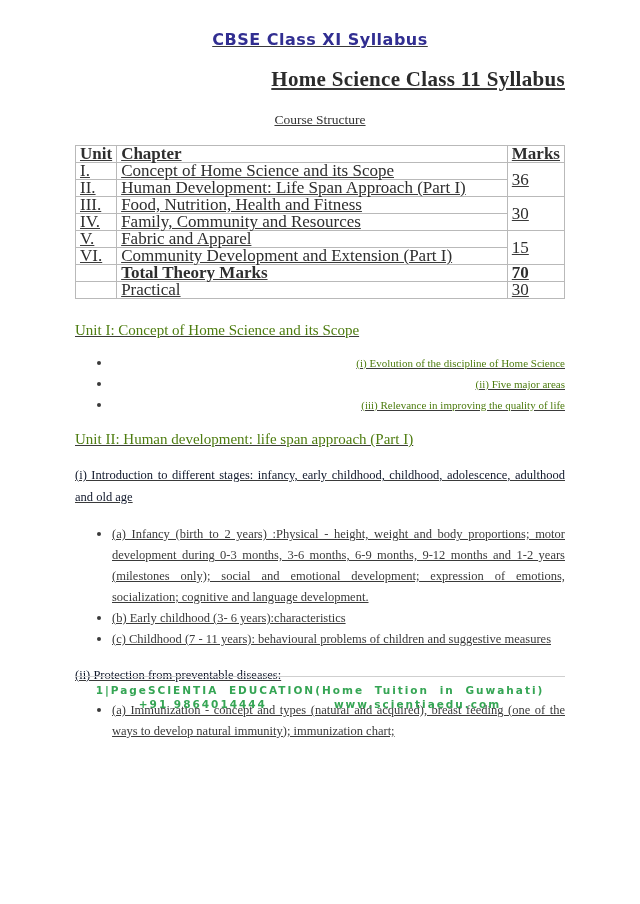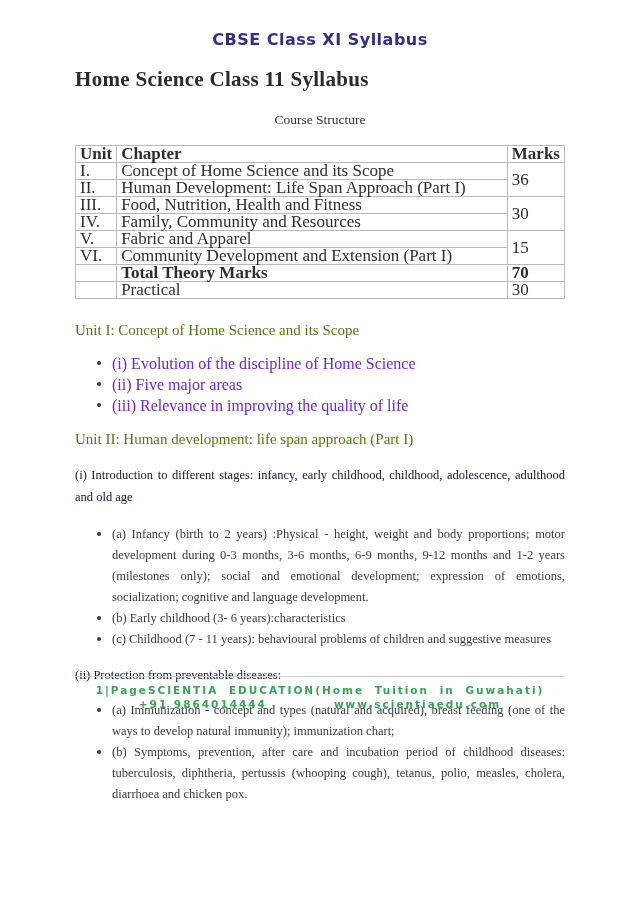--- a/index.html
+++ b/index.html
@@ -9,32 +9,33 @@
     height: 904px;
     font-family: "Liberation Serif", serif;
     color: #3a3a3a;
     overflow: hidden;
   }
   .page {
     width: 640px;
     height: 756px;
     padding: 30px 75px 0 75px;
     position: relative;
+    text-decoration: underline;
   }
   .brand-header {
     text-align: center;
     font-family: "DejaVu Sans", sans-serif;
     font-weight: bold;
     font-size: 16px;
     color: #312e91;
     letter-spacing: 0.5px;
     margin-bottom: 18px;
   }
   .doc-title {
-    text-align: left;
+    text-align: right;
     font-size: 21px;
     color: #2b2b2b;
     margin-bottom: 20px;
     letter-spacing: 0.3px;
   }
   .doc-subtitle {
     text-align: center;
     font-size: 13.5px;
     color: #333333;
     margin-bottom: 17px;
@@ -63,23 +64,24 @@
   tr.total-row td { font-weight: bold; }
   .unit-heading {
     font-size: 15px;
     color: #4d7c0f;
     margin-bottom: 14px;
   }
   .simple-list { list-style: none; margin: 0 0 15px 20px; }
   .simple-list li {
     position: relative;
     padding-left: 17px;
-    font-size: 16px;
+    font-size: 11px;
     line-height: 21px;
-    color: #6d28d9;
+    color: #4d7c0f;
+    text-align: right;
   }
   .simple-list li::before {
     content: "";
     position: absolute;
     left: 2px; top: 8px;
     width: 4px; height: 4px;
     border-radius: 50%;
     background: #3a3a3a;
   }
   .para {
@@ -210,21 +212,20 @@
   <ul class="just-list">
     <li>(a) Infancy (birth to 2 years) :Physical - height, weight and body proportions; motor development during 0-3 months, 3-6 months, 6-9 months, 9-12 months and 1-2 years (milestones only); social and emotional development; expression of emotions, socialization; cognitive and language development.</li>
     <li>(b) Early childhood (3- 6 years):characteristics</li>
     <li>(c) Childhood (7 - 11 years): behavioural problems of children and suggestive measures</li>
   </ul>
 
   <p class="para" style="margin-bottom:14px;">(ii) Protection from preventable diseases:</p>
 
   <ul class="just-list">
     <li>(a) Immunization - concept and types (natural and acquired), breast feeding (one of the ways to develop natural immunity); immunization chart;</li>
-    <li>(b) Symptoms, prevention, after care and incubation period of childhood diseases: tuberculosis, diphtheria, pertussis (whooping cough), tetanus, polio, measles, cholera, diarrhoea and chicken pox.</li>
   </ul>
 
   <div class="footer">
     <div class="footer-line1">1|PageSCIENTIA EDUCATION(Home Tuition in Guwahati)</div>
     <div class="footer-line2">
       <span>+91 9864014444</span>
       <span>www.scientiaedu.com</span>
     </div>
   </div>
 

